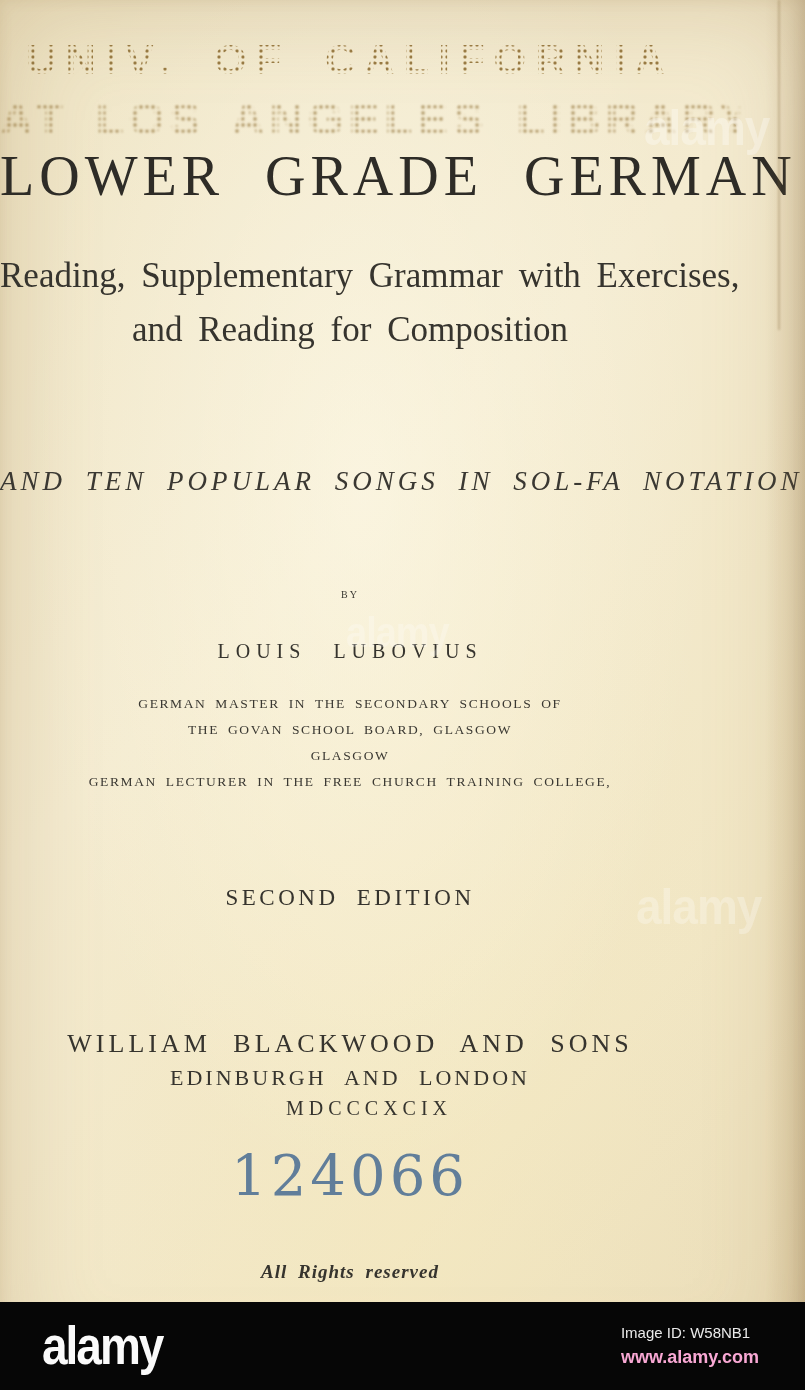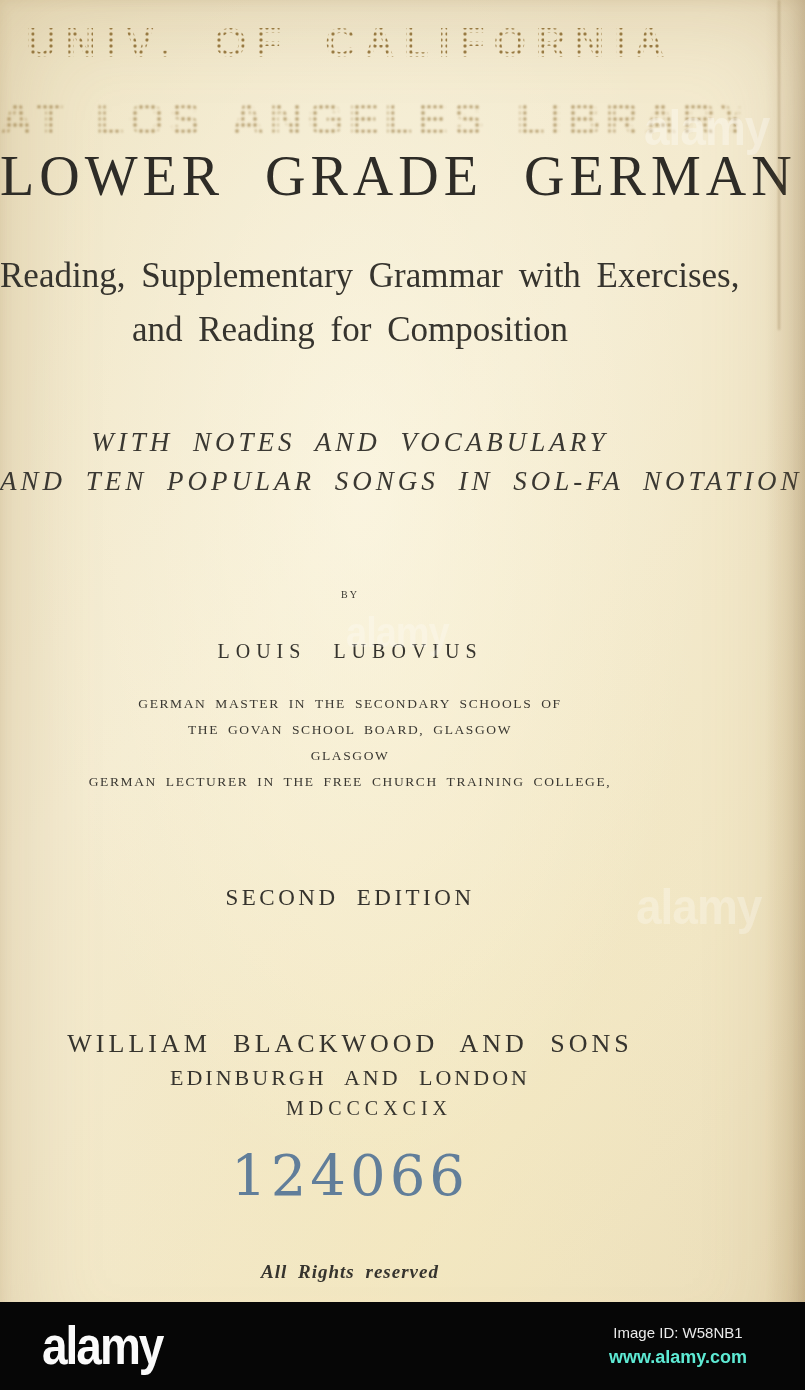--- a/index.html
+++ b/index.html
@@ -23,21 +23,21 @@
   .perf{
     font-family:"Liberation Sans", sans-serif;
     font-weight:bold;
     color:transparent;
     background-image:radial-gradient(circle, rgba(146,116,60,0.95) 1.1px, rgba(176,146,92,0.45) 1.7px, rgba(220,200,160,0) 2.3px);
     background-size:6px 6px;
     -webkit-background-clip:text;
     background-clip:text;
     filter:blur(0.25px);
   }
-  .perf1{top:19px;font-size:42px;letter-spacing:9px;word-spacing:14px;}
+  .perf1{top:36px;font-size:42px;letter-spacing:9px;word-spacing:14px;}
   .perf2{top:92px;width:740px;font-size:46px;letter-spacing:5px;word-spacing:10px;filter:blur(0.9px);opacity:0.85;}
   .title{top:144px;font-size:56px;letter-spacing:5px;word-spacing:22px;color:#2e2c27;}
   .sub1{top:256px;font-size:35px;word-spacing:7px;}
   .sub2{top:310px;font-size:35px;word-spacing:7px;}
   .feat{font-style:italic;font-size:27px;letter-spacing:4px;word-spacing:9px;color:#3a3832;}
   .feat1{top:427px;}
   .feat2{top:466px;}
   .by{top:589px;font-size:10px;letter-spacing:2px;color:#3a3832;}
   .author{top:640px;font-size:20px;letter-spacing:6px;word-spacing:16px;}
   .creds{top:691px;font-size:13.5px;letter-spacing:1.6px;word-spacing:4px;line-height:26px;white-space:normal;color:#3a3832;}
@@ -76,38 +76,37 @@
   .footer-bar{
     position:absolute;left:0;top:1302px;width:805px;height:88px;
     background:#060606;
     display:flex;align-items:center;justify-content:space-between;
     font-family:"Liberation Sans", sans-serif;color:#f5f5f5;
   }
   .alamy-logo{
     margin-left:42px;font-size:46px;font-weight:bold;letter-spacing:-2px;
     transform:scaleY(1.15);transform-origin:center;color:#fafafa;
   }
-  .footer-right{margin-right:58px;text-align:center;line-height:1.45;}
+  .footer-right{margin-right:46px;line-height:1.45;}
   .image-id{font-size:15px;color:#eaeaea;}
-  .alamy-url{font-size:18px;font-weight:bold;color:#5eead4;}
+  .alamy-url{font-size:18px;font-weight:bold;color:#f9a8d4;}
 </style>
 </head>
 <body>
 
 <div class="scan">
 
   <div class="line perf perf1">UNIV. OF CALIFORNIA</div>
   <div class="line perf perf2">AT LOS ANGELES LIBRARY</div>
 
   <div class="line title">LOWER GRADE GERMAN</div>
 
   <div class="line sub1">Reading, Supplementary Grammar with Exercises,</div>
   <div class="line sub2">and Reading for Composition</div>
 
-  <div class="line feat feat1">WITH NOTES AND VOCABULARY</div>
   <div class="line feat feat2">AND TEN POPULAR SONGS IN SOL-FA NOTATION</div>
 
   <div class="line by">BY</div>
   <div class="line author">LOUIS LUBOVIUS</div>
 
   <div class="line creds">
     <div>GERMAN MASTER IN THE SECONDARY SCHOOLS OF</div>
     <div>THE GOVAN SCHOOL BOARD, GLASGOW</div>
     <div>GLASGOW</div>
     <div>GERMAN LECTURER IN THE FREE CHURCH TRAINING COLLEGE,</div>

